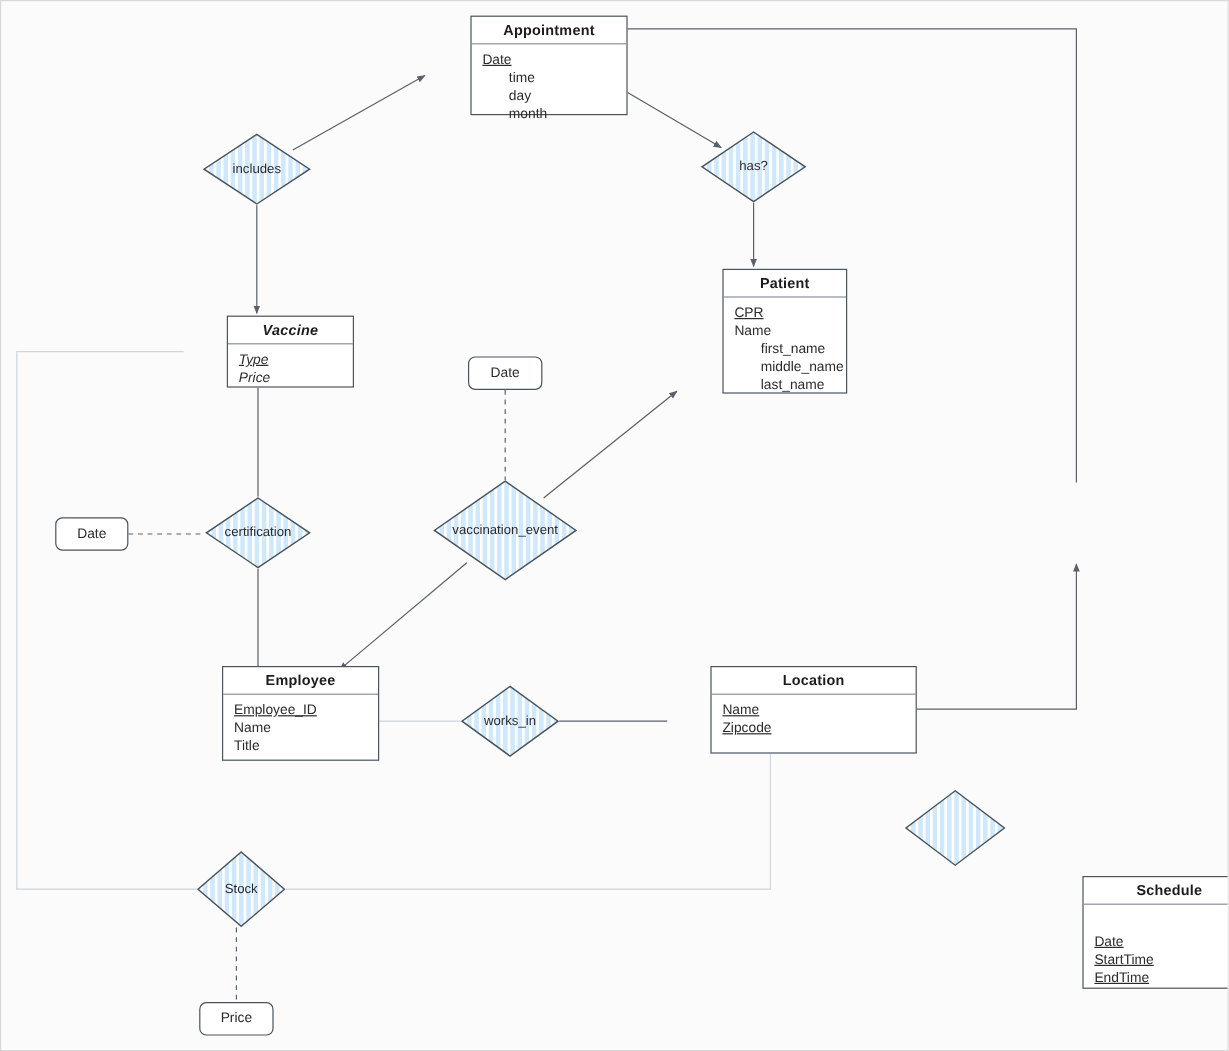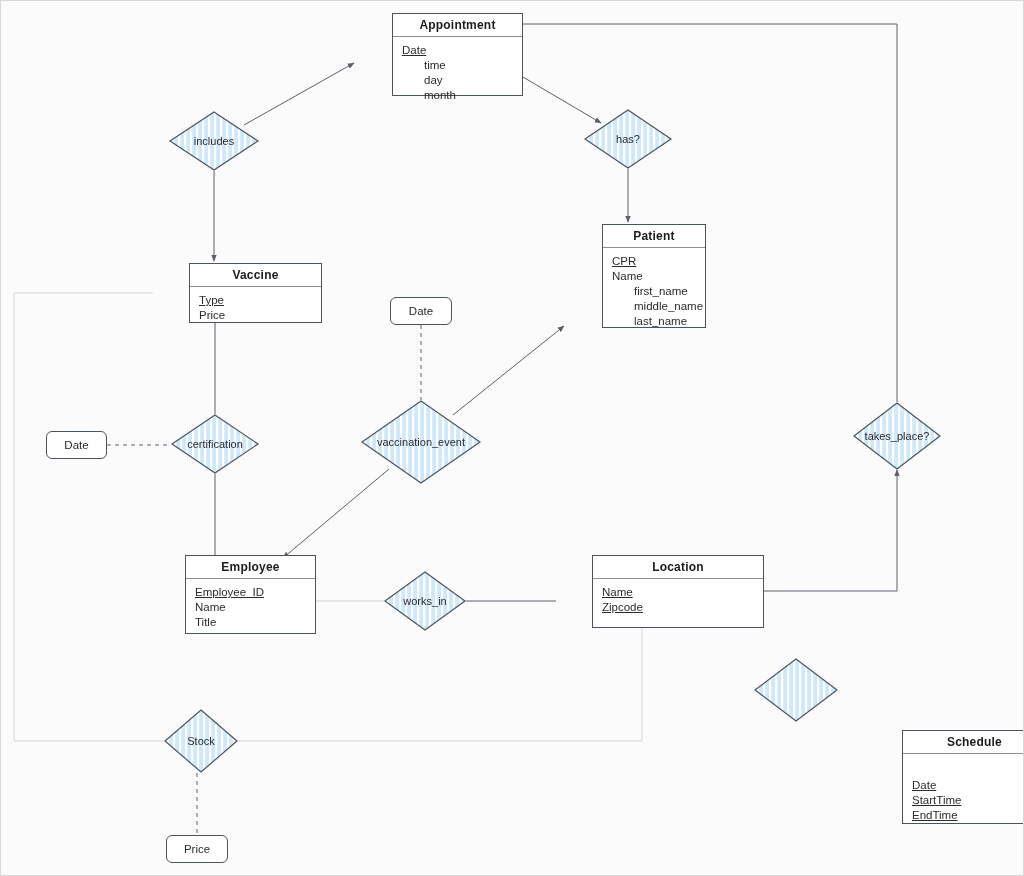--- a/index.html
+++ b/index.html
@@ -173,21 +173,21 @@
     <div class="entity-title">Patient</div>
     <div class="entity-body">
       <div class="attr key">CPR</div>
       <div class="attr">Name</div>
       <div class="attr sub">first_name</div>
       <div class="attr sub">middle_name</div>
       <div class="attr sub">last_name</div>
     </div>
   </div>
 
-  <div class="entity" style="left:152px; top:262px; width:133px; height:60px;">
+  <div class="entity" style="left:152px; top:262px; width:106px; height:60px;font-style:italic;">
     <div class="entity-title">Vaccine</div>
     <div class="entity-body">
       <div class="attr key">Type</div>
       <div class="attr">Price</div>
     </div>
   </div>
 
   <div class="entity" style="left:148px; top:554px; width:131px; height:79px;">
     <div class="entity-title">Employee</div>
     <div class="entity-body">
@@ -241,26 +241,20 @@
     <div class="dlabel">certification</div>
   </div>
 
   <div class="diamond" style="left:360px; top:399px; width:120px; height:84px;">
     <svg width="120" height="84" viewBox="0 0 120 84">
       <polygon points="60,1 119,42 60,83 1,42" fill="url(#stripes)" stroke="#4a545c" stroke-width="1.2"></polygon>
     </svg>
     <div class="dlabel">vaccination_event</div>
   </div>
 
-  <div class="diamond" style="left:852px; top:401px; width:88px; height:68px;">
-    <svg width="88" height="68" viewBox="0 0 88 68">
-      <polygon points="44,1 87,34 44,67 1,34" fill="url(#stripes)" stroke="#4a545c" stroke-width="1.2"></polygon>
-    </svg>
-    <div class="dlabel">takes_place?</div>
-  </div>
 
   <div class="diamond" style="left:383px; top:570px; width:82px; height:60px;">
     <svg width="82" height="60" viewBox="0 0 82 60">
       <polygon points="41,1 81,30 41,59 1,30" fill="url(#stripes)" stroke="#4a545c" stroke-width="1.2"></polygon>
     </svg>
     <div class="dlabel">works_in</div>
   </div>
 
   <div class="diamond" style="left:163px; top:708px; width:74px; height:64px;">
     <svg width="74" height="64" viewBox="0 0 74 64">

